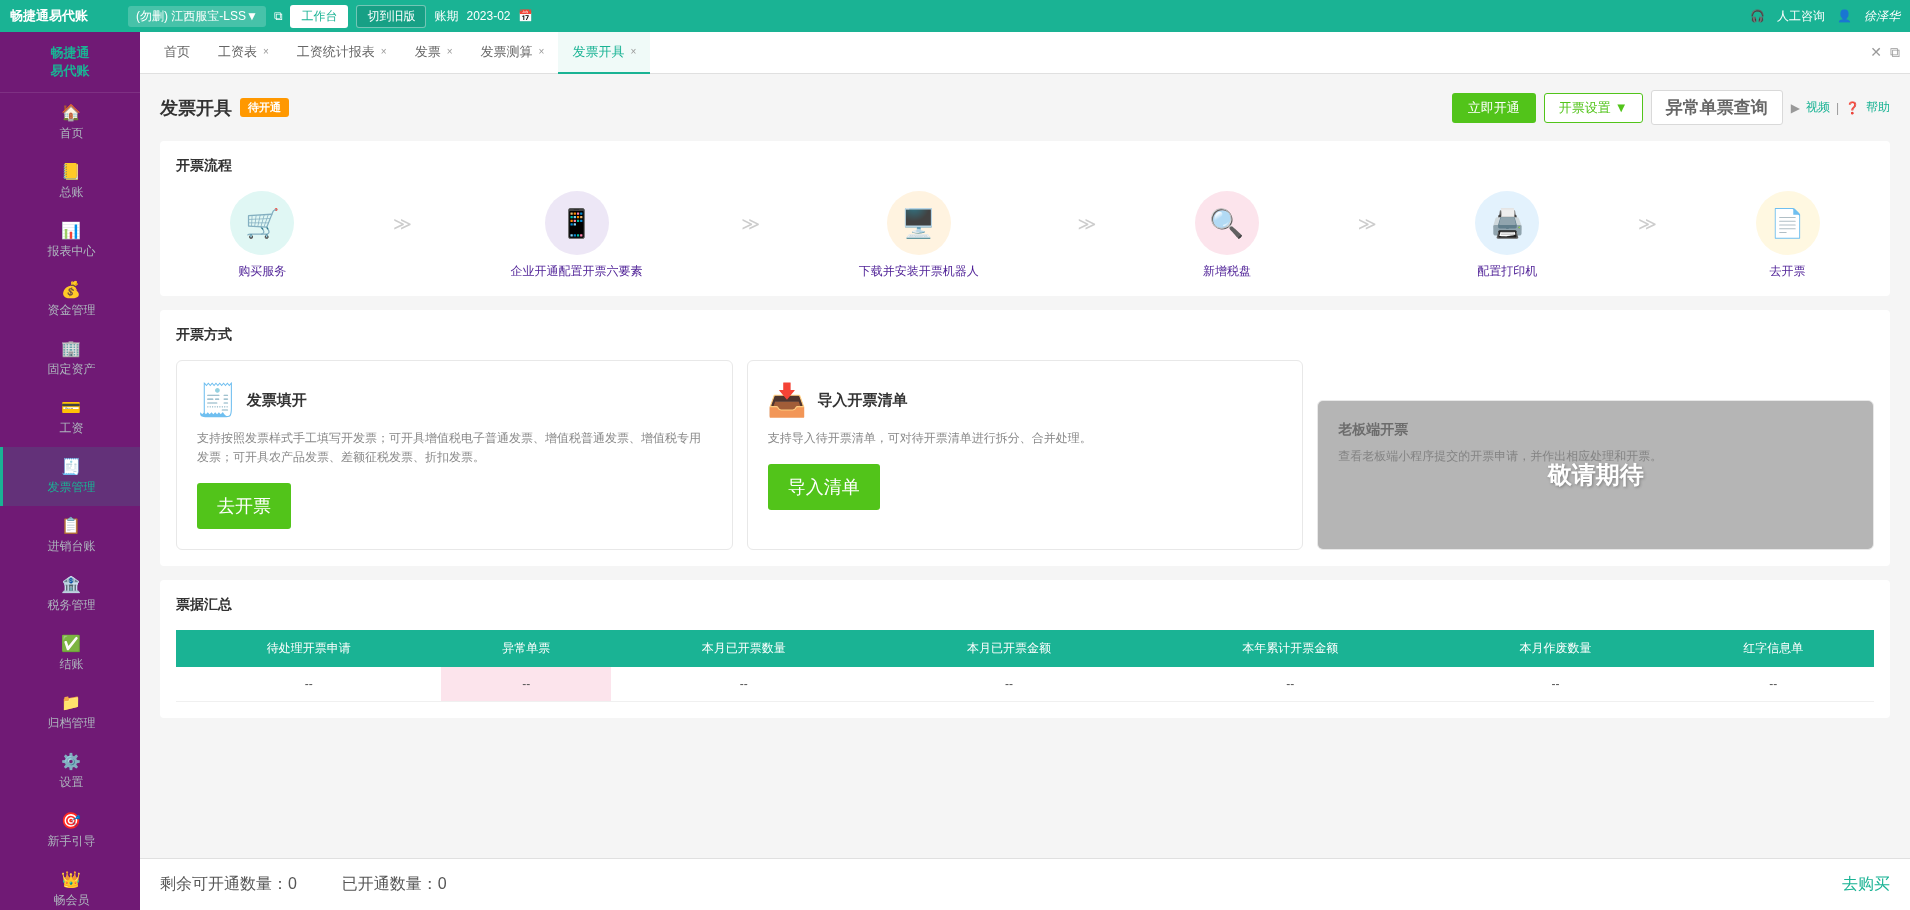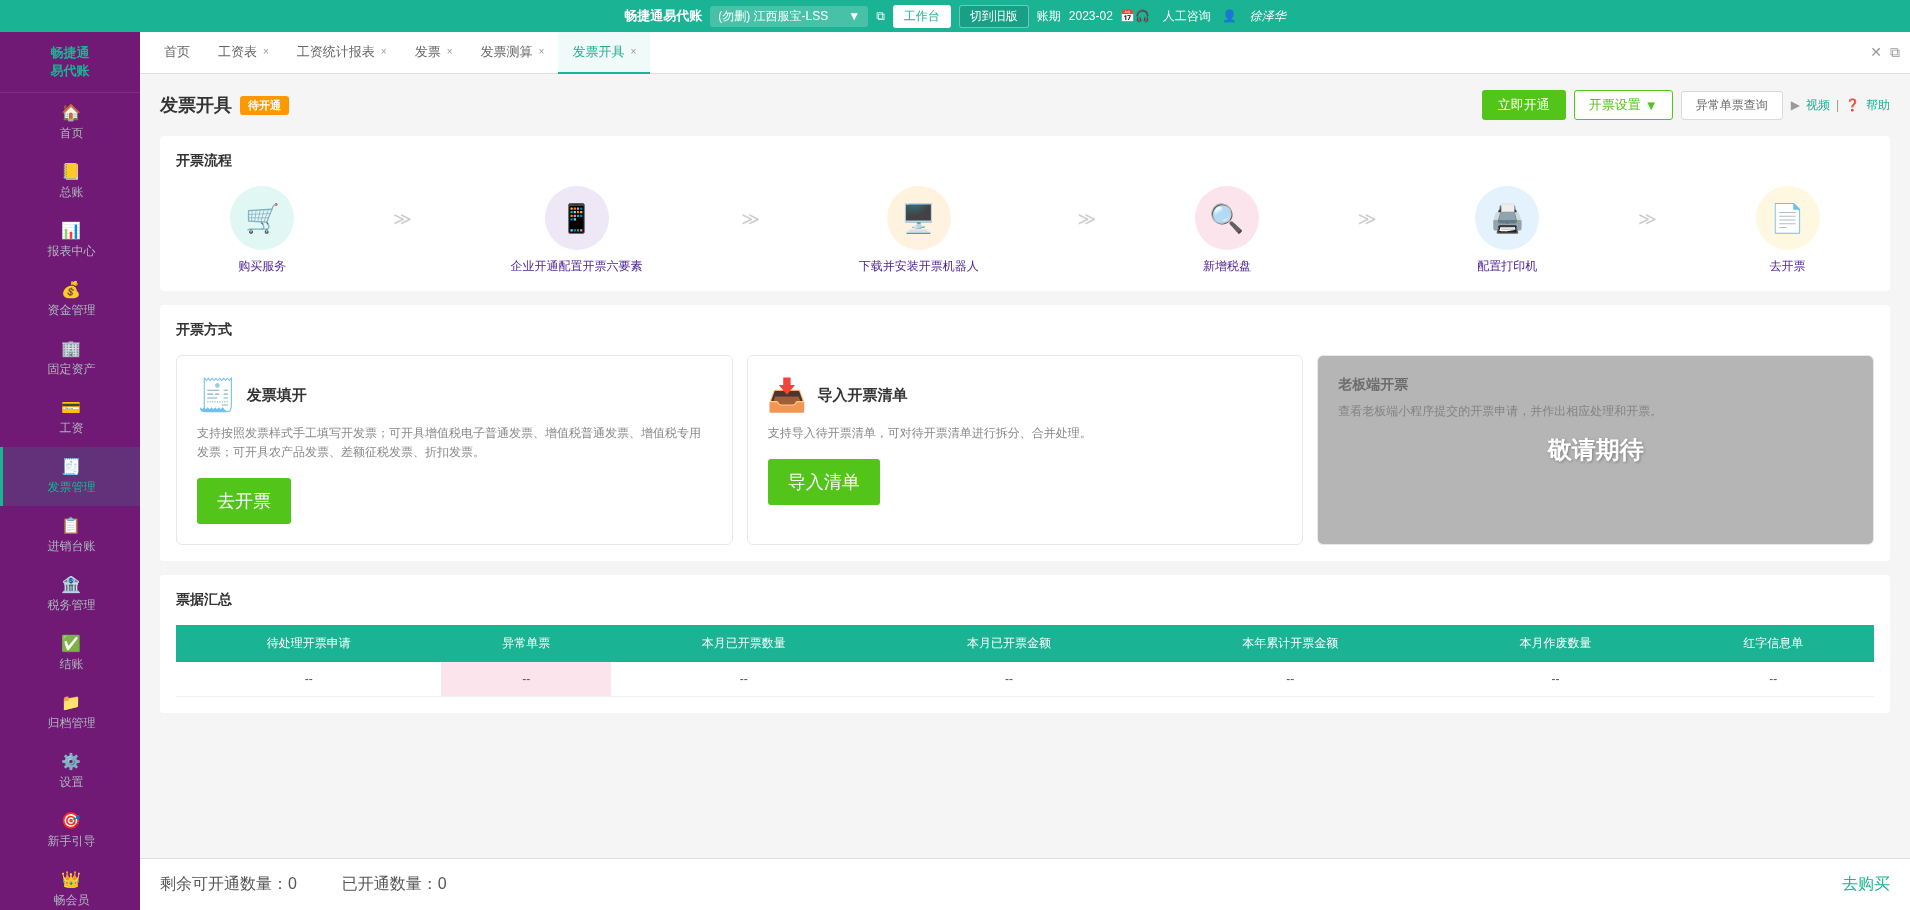--- a/index.html
+++ b/index.html
@@ -1,22 +1,22 @@
 <!DOCTYPE html>
 <html><head>
   <meta charset="utf-8">
   <style>
     * { box-sizing: border-box; margin: 0; padding: 0; }
     body { font-family: 'Microsoft YaHei', 'PingFang SC', sans-serif; font-size: 13px; background: #f0f2f5; display: flex; flex-direction: column; height: 910px; overflow: hidden; }
 
     
-    .top-bar { height: 32px; background: #1ab394; display: flex; align-items: center; justify-content: center; padding: 0 10px; color: white; font-size: 12px; flex-shrink: 0; }
+    .top-bar { height: 32px; background: #1ab394; display: flex; align-items: center; justify-content: space-between; padding: 0 10px; color: white; font-size: 12px; flex-shrink: 0; }
     .top-bar-left { display: flex; align-items: center; gap: 8px; }
     .top-bar-logo { font-size: 13px; font-weight: bold; color: white; }
-    .top-bar-company { background: rgba(255,255,255,0.2); border-radius: 3px; padding: 2px 8px; font-size: 12px; display: flex; align-items: center; gap: 20px; }
+    .top-bar-company { background: rgba(255,255,255,0.2); border-radius: 3px; padding: 2px 8px; font-size: 12px; display: flex; align-items: center; gap: 0; margin-left: 32px; }
     .top-bar-right { display: flex; align-items: center; gap: 12px; }
     .top-bar-btn { background: #17a085; border: 1px solid rgba(255,255,255,0.4); border-radius: 3px; color: white; padding: 2px 10px; font-size: 12px; cursor: pointer; }
     .top-bar-btn.active { background: white; color: #1ab394; }
 
     
     .main-container { display: flex; flex: 1; overflow: hidden; }
 
     
     .sidebar { width: 140px; background: #701a75; color: white; display: flex; flex-direction: column; flex-shrink: 0; overflow-y: auto; }
     .sidebar-logo { padding: 12px 8px; font-size: 13px; font-weight: bold; color: #1ab394; text-align: center; border-bottom: 1px solid rgba(255,255,255,0.1); }
@@ -37,21 +37,21 @@
     
     .page-content { flex: 1; overflow-y: auto; padding: 16px 20px; }
 
     
     .page-title-row { display: flex; align-items: center; justify-content: space-between; margin-bottom: 16px; }
     .page-title { font-size: 18px; font-weight: bold; color: #333; display: flex; align-items: center; gap: 8px; }
     .status-badge { background: #ff9800; color: white; font-size: 11px; padding: 2px 8px; border-radius: 3px; }
     .page-title-actions { display: flex; align-items: center; gap: 8px; }
     .btn-primary { background: #52c41a; color: white; border: none; padding: 6px 16px; border-radius: 3px; cursor: pointer; font-size: 13px; }
     .btn-outline { background: white; color: #52c41a; border: 1px solid #52c41a; padding: 5px 14px; border-radius: 3px; cursor: pointer; font-size: 13px; display: flex; align-items: center; gap: 4px; }
-    .btn-query { background: white; color: #666; border: 1px solid #d9d9d9; padding: 5px 14px; border-radius: 3px; cursor: pointer; font-size: 12px; }
+    .btn-query { background: white; color: #666; border: 1px solid #d9d9d9; padding: 5px 14px; border-radius: 3px; cursor: pointer; font-size: 17px; font-weight: bold; }
     .help-area { display: flex; align-items: center; gap: 6px; color: #999; font-size: 12px; }
 
     
     .section { background: white; border-radius: 4px; padding: 16px; margin-bottom: 14px; }
     .section-title { font-size: 14px; font-weight: bold; color: #333; margin-bottom: 16px; }
 
     
     .process-steps { display: flex; align-items: center; justify-content: space-around; }
     .process-step { display: flex; flex-direction: column; align-items: center; gap: 8px; cursor: pointer; }
     .process-step-icon { width: 64px; height: 64px; border-radius: 50%; display: flex; align-items: center; justify-content: center; font-size: 28px; }
@@ -66,21 +66,21 @@
     .icon-bg-amber { background: #fff8e1; }
 
     
     .methods-grid { display: grid; grid-template-columns: 1fr 1fr 1fr; gap: 14px; }
     .method-card { border: 1px solid #e8e8e8; border-radius: 6px; padding: 20px; position: relative; overflow: hidden; }
     .method-card-header { display: flex; align-items: center; gap: 10px; margin-bottom: 10px; }
     .method-icon { font-size: 32px; }
     .method-title { font-size: 15px; font-weight: bold; color: #333; }
     .method-desc { font-size: 12px; color: #888; line-height: 1.6; margin-bottom: 16px; }
     .method-btn { background: #52c41a; color: white; border: none; padding: 11px 20px; border-radius: 3px; cursor: pointer; font-size: 18px; }
-    .method-card-gray { background: #f5f5f5; }
+    .method-card-gray { background: #f5f5f5; margin-top: 40px; }
     .method-card-gray-title { font-size: 14px; font-weight: bold; color: #555; margin-bottom: 8px; }
     .method-card-gray-desc { font-size: 12px; color: #888; line-height: 1.6; }
     .coming-soon-overlay { position: absolute; top: 0; left: 0; right: 0; bottom: 0; background: rgba(128,128,128,0.55); display: flex; align-items: center; justify-content: center; }
     .coming-soon-text { font-size: 24px; font-weight: bold; color: white; text-shadow: 1px 1px 3px rgba(0,0,0,0.3); }
 
     
     .summary-table { width: 100%; border-collapse: collapse; }
     .summary-table th { background: #1ab394; color: white; padding: 10px 8px; text-align: center; font-size: 12px; font-weight: normal; margin-left: 12px; }
     .summary-table td { padding: 10px 8px; text-align: center; font-size: 12px; color: #555; border-bottom: 1px solid #f0f0f0; }
     .summary-table .highlight-col { background: #fce4ec; }

